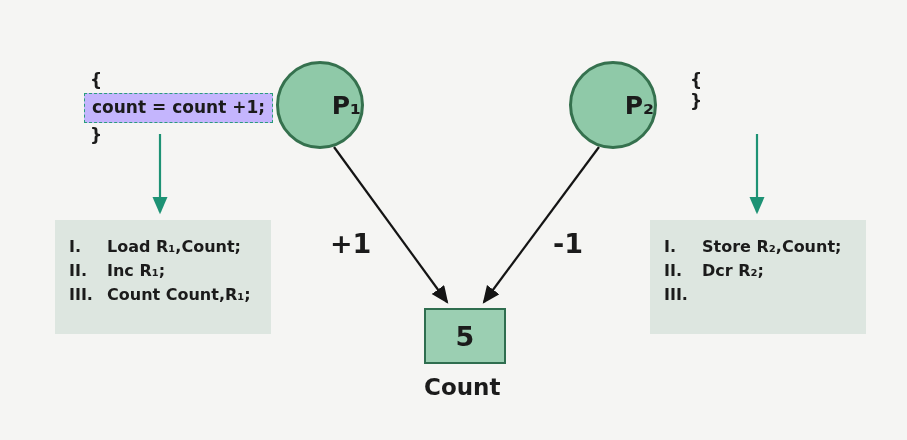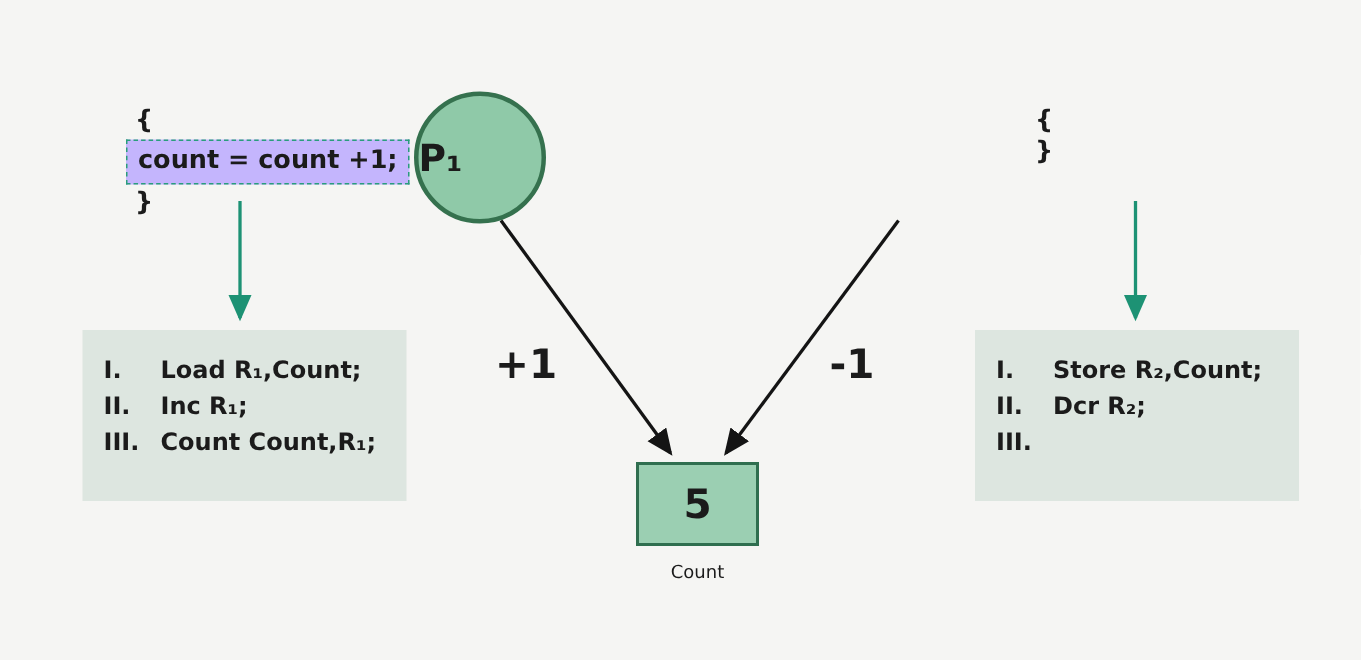--- a/index.html
+++ b/index.html
@@ -54,21 +54,21 @@
   .process-circle {
     position: absolute;
     width: 88px;
     height: 88px;
     box-sizing: border-box;
     border-radius: 50%;
     background: #8fc9a8;
     border: 3px solid #35714e;
     display: flex;
     align-items: center;
-    justify-content: flex-start;
+    justify-content: flex-end;
     font-weight: bold;
     font-size: 25px;
   }
   .circle-p1 { left: 276px; top: 61px; }
   .circle-p2 { left: 569px; top: 61px; }
 
   .edge-label {
     position: absolute;
     font-weight: bold;
     font-size: 27px;
@@ -86,23 +86,22 @@
     display: flex;
     align-items: center;
     justify-content: center;
     font-weight: bold;
     font-size: 27px;
   }
   .count-caption {
     position: absolute;
     left: 424px; top: 374px;
     width: 82px;
-    text-align: center;
-    font-weight: normal;
-    font-size: 12px;
+    font-weight: bold;
+    font-size: 23px;
   }
 </style>
 </head>
 <body>
 
 <div class="canvas">
 
   <svg class="arrow-layer" viewBox="0 0 907 440" xmlns="http://www.w3.org/2000/svg">
     <defs>
       <marker id="arrow-black" markerWidth="9" markerHeight="9" refX="7" refY="3.5" orient="auto">
@@ -154,20 +153,23 @@
       <span>Dcr R₂;</span>
     </div>
     <div class="instr-row">
       <span class="num">III.</span>
     </div>
   </div>
 
   <div class="process-circle circle-p1">
     <span>P₁</span>
   </div>
+  <div class="process-circle circle-p2">
+    <span>P₂</span>
+  </div>
 
   <div class="edge-label label-plus">+1</div>
   <div class="edge-label label-minus">-1</div>
 
   <div class="count-box">
     <span>5</span>
   </div>
   <div class="count-caption">Count</div>
 
 </div>

